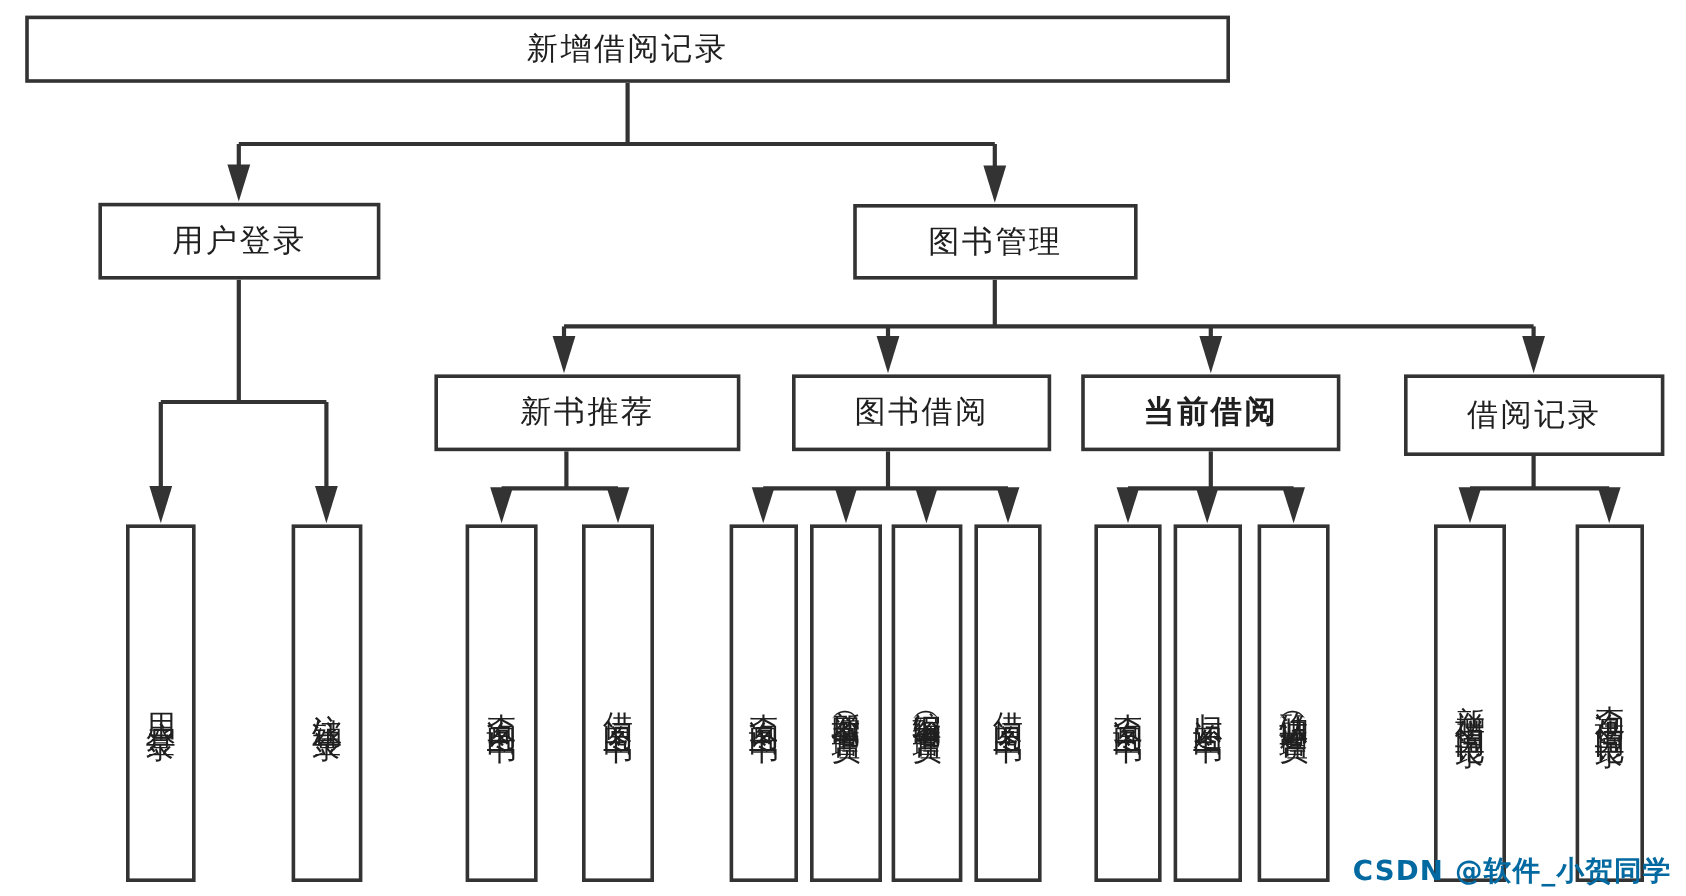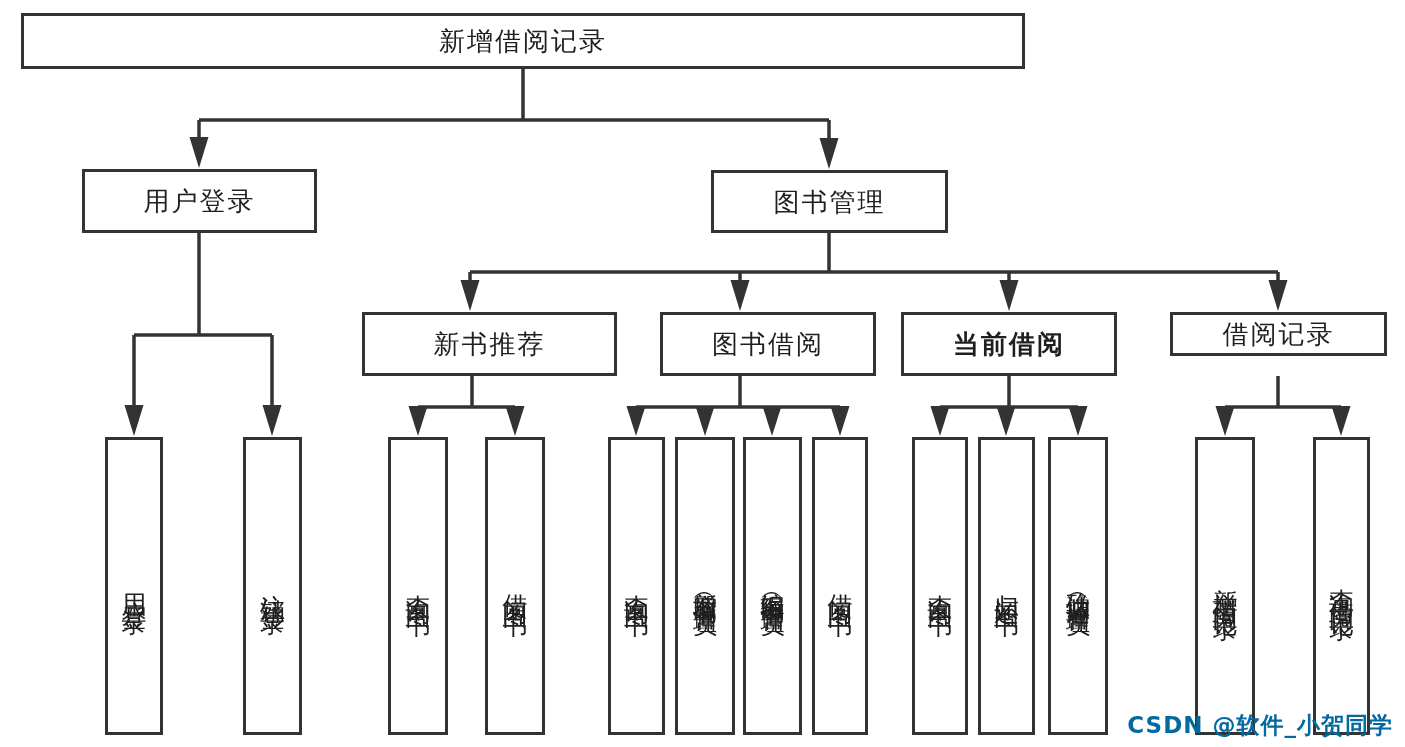--- a/index.html
+++ b/index.html
@@ -131,21 +131,21 @@
 
   <div class="node" style="left:362px;top:312px;width:255px;height:64px;">
     <span>新书推荐</span>
   </div>
   <div class="node" style="left:632px;top:312px;width:216px;height:64px;margin-left:28px;">
     <span>图书借阅</span>
   </div>
   <div class="node" style="left:901px;top:312px;width:216px;height:64px;font-weight:bold;">
     <span>当前借阅</span>
   </div>
-  <div class="node" style="left:1170px;top:312px;width:217px;height:44px;">
+  <div class="node" style="left:1170px;top:312px;width:217px;height:68px;">
     <span>借阅记录</span>
   </div>
 
   <div class="node leaf" style="left:105px;top:437px;width:58px;height:298px;">
     <span class="vtext">用户登录</span>
   </div>
   <div class="node leaf" style="left:243px;top:437px;width:59px;height:298px;">
     <span class="vtext">注销登录</span>
   </div>
 

